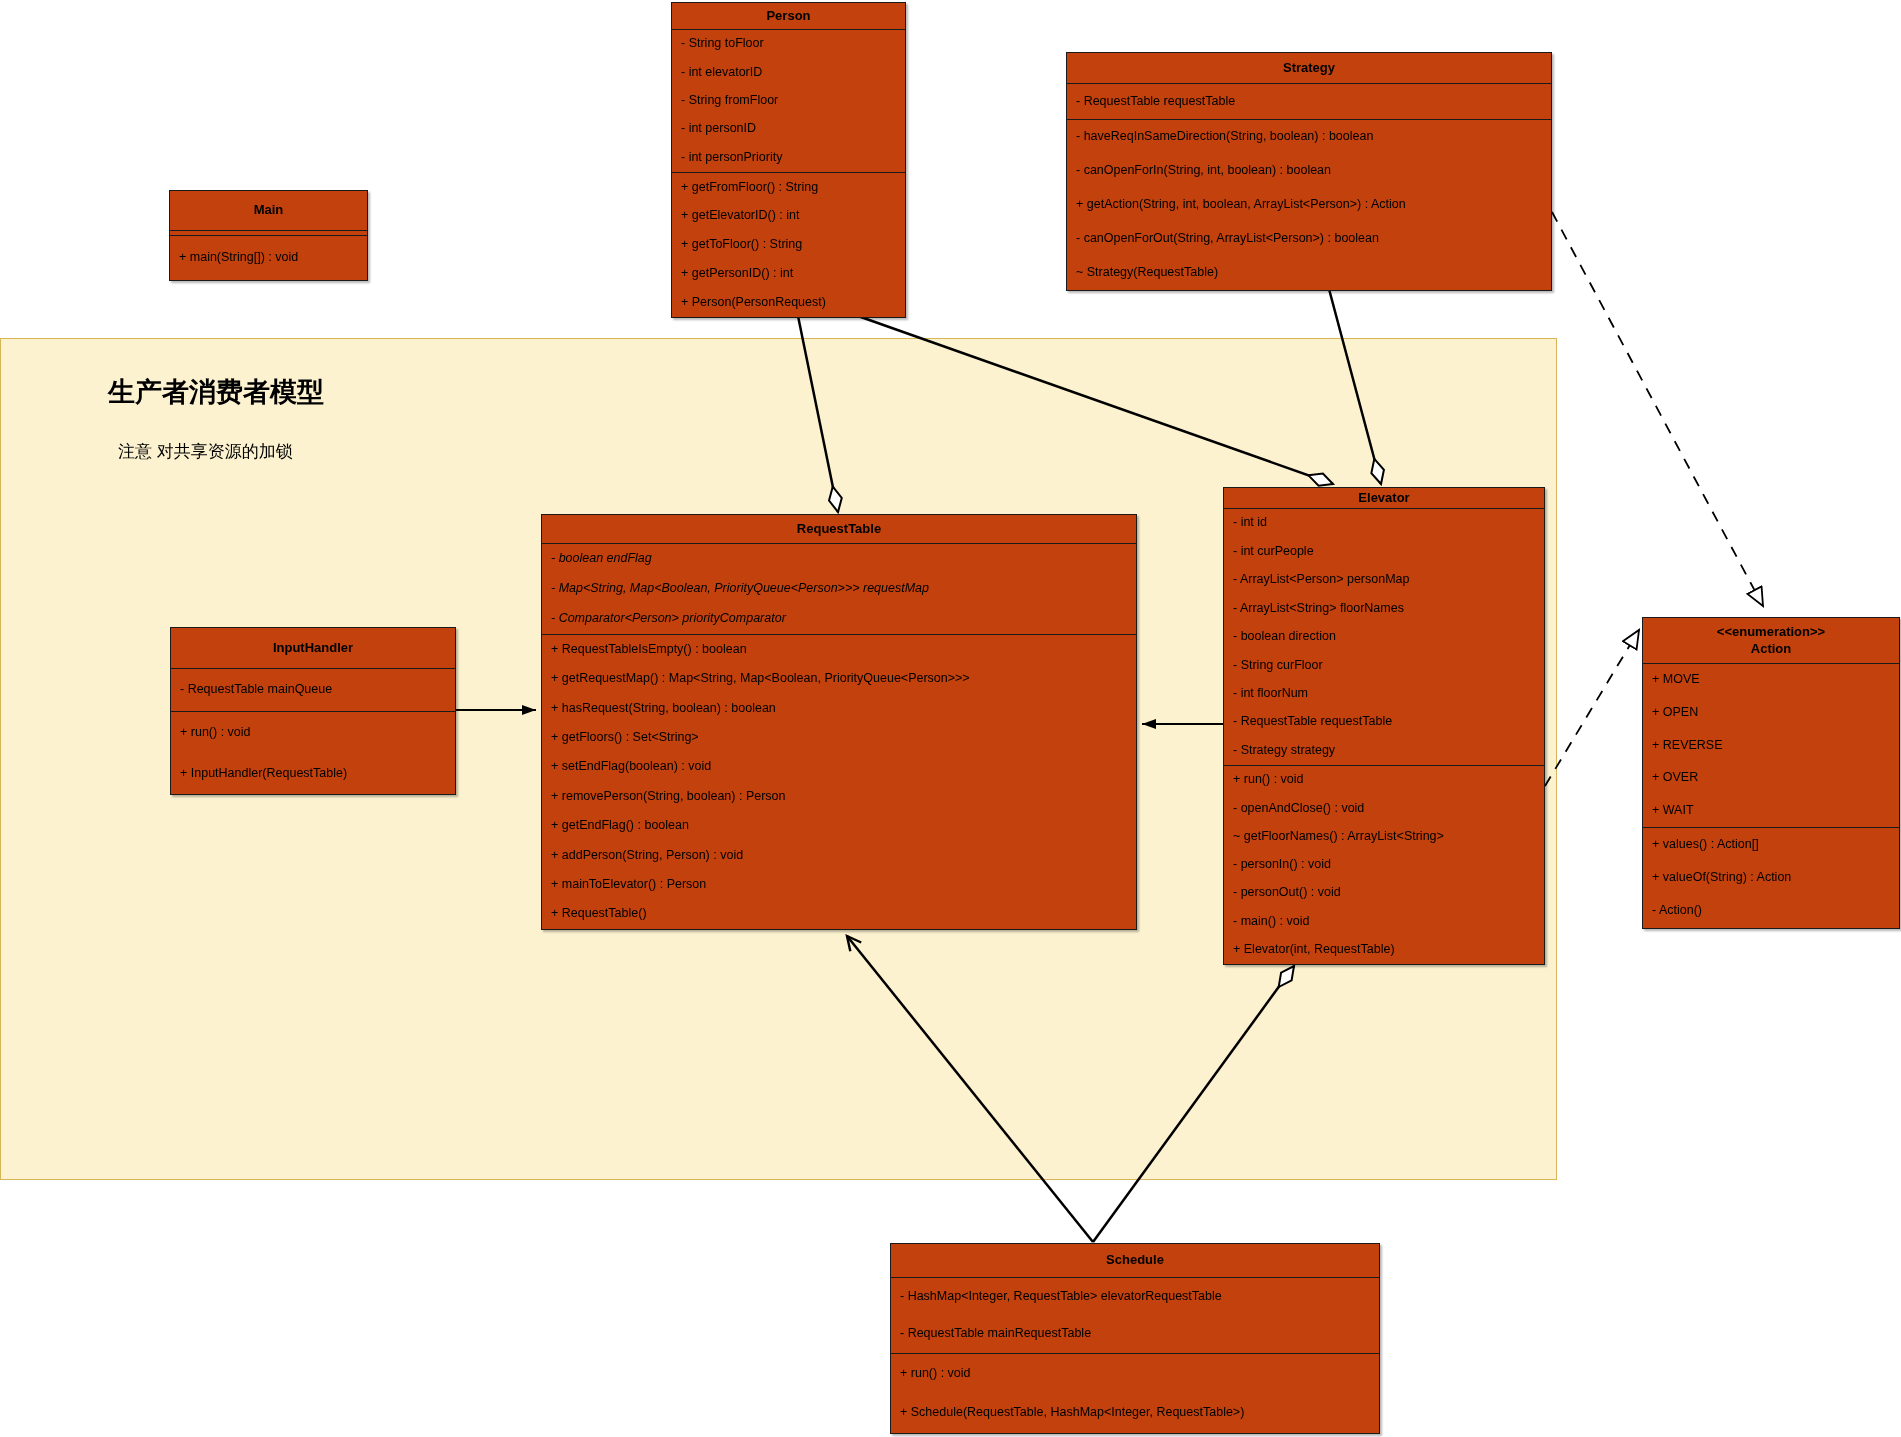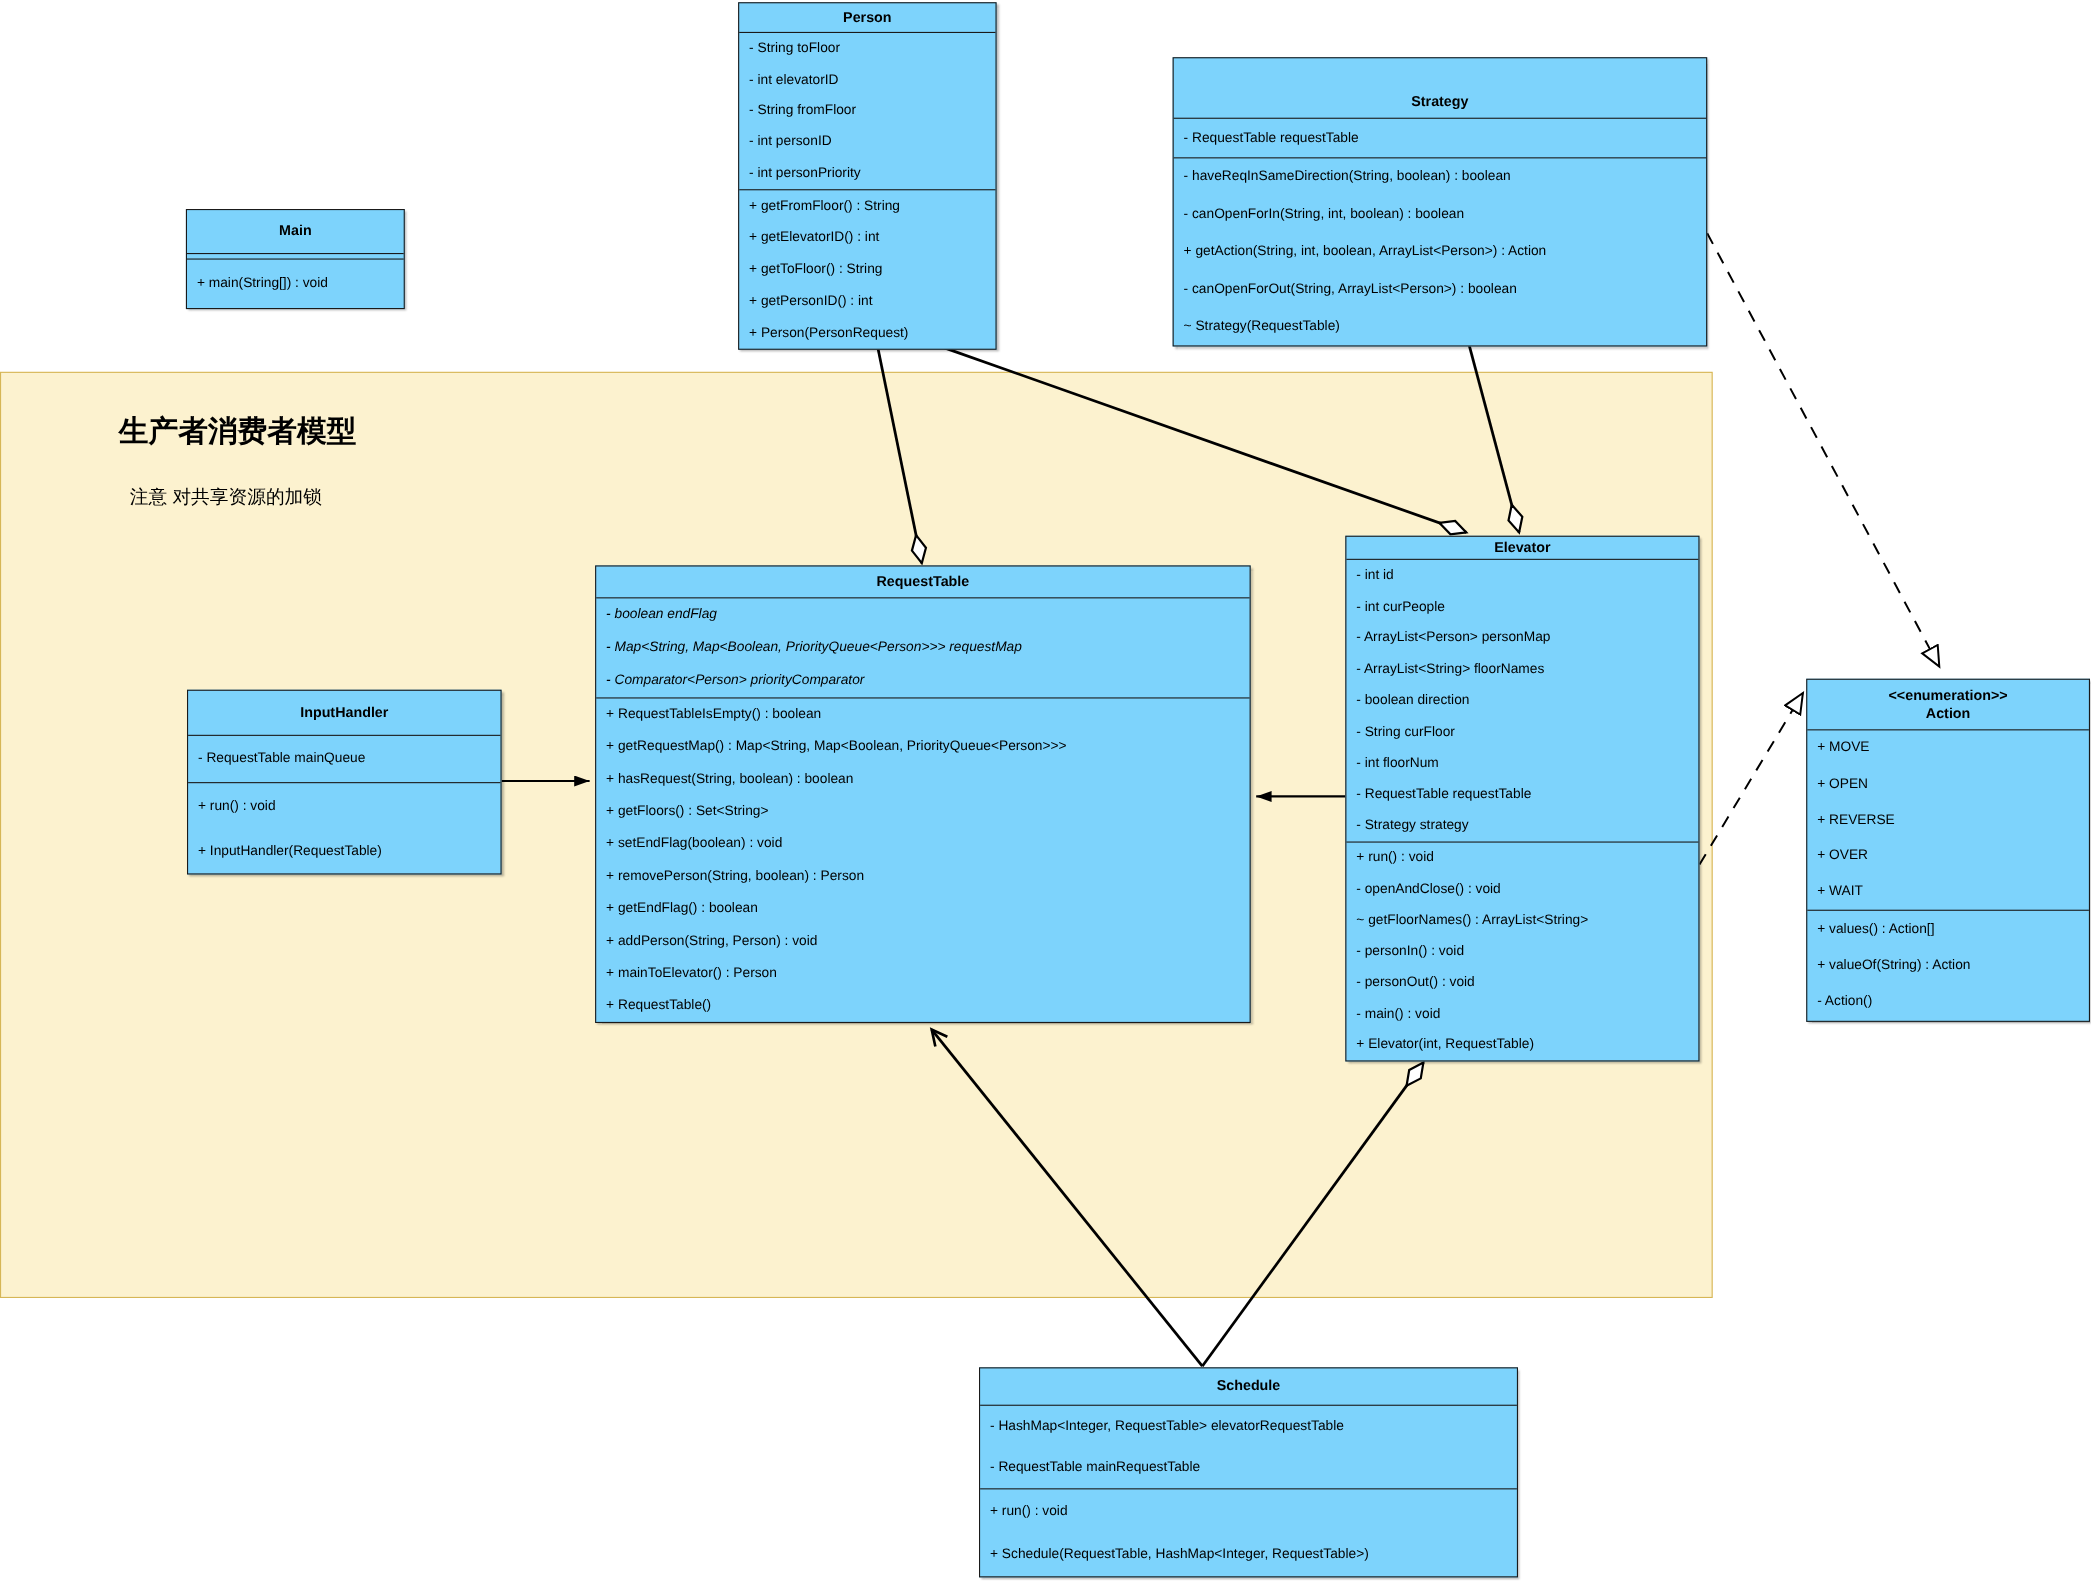--- a/index.html
+++ b/index.html
@@ -30,21 +30,21 @@
     color:#000;
     white-space:nowrap;
   }
   #edges{
     position:absolute;left:0;top:0;
     z-index:1;
   }
   .uml-class{
     position:absolute;
     box-sizing:border-box;
-    background:#7dd3fc;
+    background:#c2410c;
     border:1.5px solid #1a1a1a;
     box-shadow:2px 2px 2px rgba(0,0,0,0.28);
     z-index:2;
     display:flex;
     flex-direction:column;
   }
   .uml-title{
     box-sizing:border-box;
     display:flex;
     flex-direction:column;
@@ -132,21 +132,21 @@
       </div>
       <div class="uml-section meths" style="height: 144px;">
         <div class="uml-row">+ getFromFloor() : String</div>
         <div class="uml-row">+ getElevatorID() : int</div>
         <div class="uml-row">+ getToFloor() : String</div>
         <div class="uml-row">+ getPersonID() : int</div>
         <div class="uml-row">+ Person(PersonRequest)</div>
       </div>
     </div>
     <div class="uml-class" style="left: 1066px; top: 52px; width: 486px;">
-      <div class="uml-title" style="height: 31px; margin-top: 24px;">
+      <div class="uml-title" style="height: 31px;">
         <div>Strategy</div>
       </div>
       <div class="uml-section attrs" style="height: 36px;">
         <div class="uml-row">- RequestTable requestTable</div>
       </div>
       <div class="uml-section meths" style="height: 170px;">
         <div class="uml-row">- haveReqInSameDirection(String, boolean) : boolean</div>
         <div class="uml-row">- canOpenForIn(String, int, boolean) : boolean</div>
         <div class="uml-row">+ getAction(String, int, boolean, ArrayList&lt;Person&gt;) : Action</div>
         <div class="uml-row">- canOpenForOut(String, ArrayList&lt;Person&gt;) : boolean</div>

